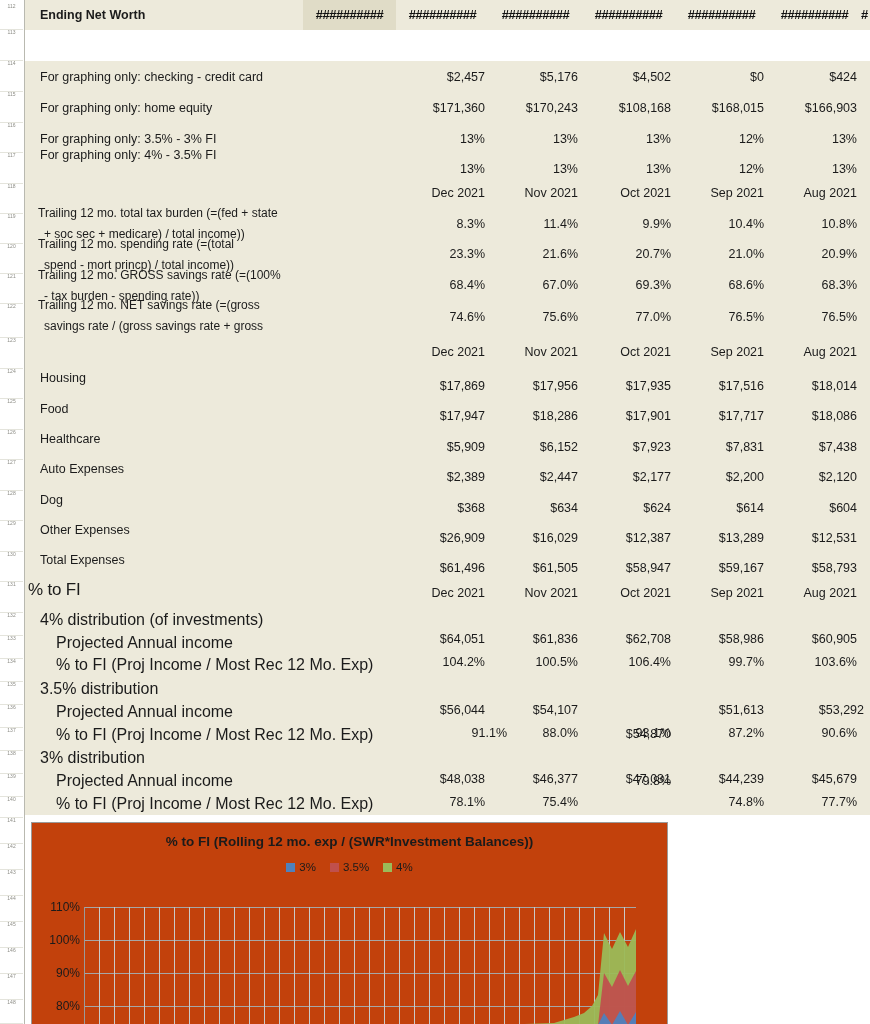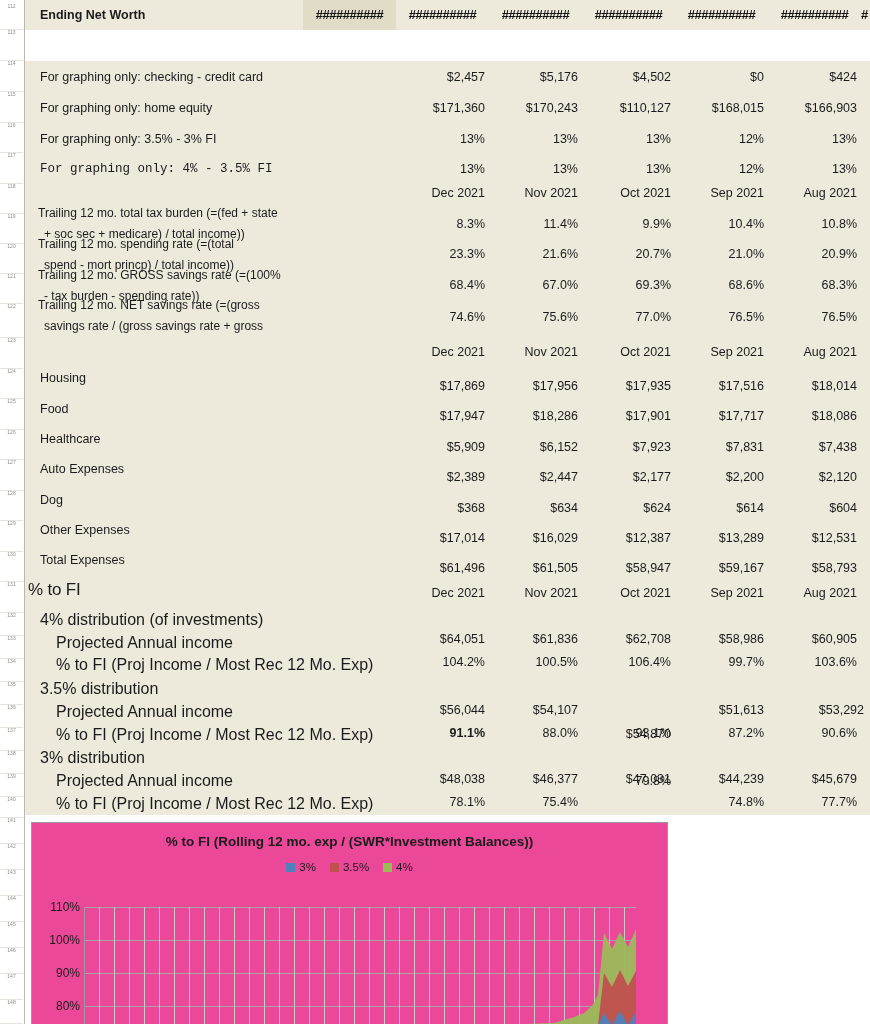--- a/index.html
+++ b/index.html
@@ -53,21 +53,21 @@
   .hashcell{
     position:absolute;top:0;height:30px;line-height:30px;
     text-align:center;font-size:13px;font-weight:bold;
     letter-spacing:-0.5px;color:#111;overflow:hidden;
   }
   .selcell{background:#e0dcc7;}
 
   
   .chartbox{
     position:absolute;left:31px;top:822px;width:637px;height:202px;
-    background:#ec4899;border:1px solid #9a9a9a;border-bottom:none;
+    background:#c2410c;border:1px solid #9a9a9a;border-bottom:none;
     box-sizing:border-box;overflow:hidden;
   }
   .chart-title{
     position:absolute;top:11px;left:0;width:100%;text-align:center;
     font-size:13.5px;font-weight:bold;color:#1b1b1b;
   }
   .legend{
     position:absolute;top:38px;left:0;width:100%;
     display:flex;justify-content:center;align-items:center;gap:14px;
     font-size:11.5px;color:#1b1b1b;
@@ -145,32 +145,32 @@
   <div class="lbl cell-lbl" style="top:70px;left:40px;">For graphing only: checking - credit card</div>
   <div class="num" style="top:70px;left:375px;width:110px;">$2,457</div>
   <div class="num" style="top:70px;left:468px;width:110px;">$5,176</div>
   <div class="num" style="top:70px;left:561px;width:110px;">$4,502</div>
   <div class="num" style="top:70px;left:654px;width:110px;">$0</div>
   <div class="num" style="top:70px;left:747px;width:110px;">$424</div>
 
   <div class="lbl cell-lbl" style="top:101px;left:40px;">For graphing only: home equity</div>
   <div class="num" style="top:101px;left:375px;width:110px;">$171,360</div>
   <div class="num" style="top:101px;left:468px;width:110px;">$170,243</div>
-  <div class="num" style="top:101px;left:561px;width:110px;">$110,127</div>
+  <div class="num" style="top:101px;left:561px;width:110px;">$108,168</div>
   <div class="num" style="top:101px;left:654px;width:110px;">$168,015</div>
   <div class="num" style="top:101px;left:747px;width:110px;">$166,903</div>
 
   <div class="lbl cell-lbl" style="top:132px;left:40px;">For graphing only: 3.5% - 3% FI</div>
   <div class="num" style="top:132px;left:375px;width:110px;">13%</div>
   <div class="num" style="top:132px;left:468px;width:110px;">13%</div>
   <div class="num" style="top:132px;left:561px;width:110px;">13%</div>
   <div class="num" style="top:132px;left:654px;width:110px;">12%</div>
   <div class="num" style="top:132px;left:747px;width:110px;">13%</div>
 
-  <div class="lbl cell-lbl" style="top:162px;left:40px;font-family:Liberation Mono, monospace;">For graphing only: 4% - 3.5% FI</div>
+  <div class="lbl cell-lbl" style="top:148px;left:40px;">For graphing only: 4% - 3.5% FI</div>
   <div class="num" style="top:162px;left:375px;width:110px;">13%</div>
   <div class="num" style="top:162px;left:468px;width:110px;">13%</div>
   <div class="num" style="top:162px;left:561px;width:110px;">13%</div>
   <div class="num" style="top:162px;left:654px;width:110px;">12%</div>
   <div class="num" style="top:162px;left:747px;width:110px;">13%</div>
 
   <div class="num mo" style="top:186px;left:375px;width:110px;">Dec 2021</div>
   <div class="num mo" style="top:186px;left:468px;width:110px;">Nov 2021</div>
   <div class="num mo" style="top:186px;left:561px;width:110px;">Oct 2021</div>
   <div class="num mo" style="top:186px;left:654px;width:110px;">Sep 2021</div>
@@ -243,21 +243,21 @@
   <div class="num" style="top:470px;left:747px;width:110px;">$2,120</div>
 
   <div class="lbl cell-lbl" style="top:493px;left:40px;">Dog</div>
   <div class="num" style="top:501px;left:375px;width:110px;">$368</div>
   <div class="num" style="top:501px;left:468px;width:110px;">$634</div>
   <div class="num" style="top:501px;left:561px;width:110px;">$624</div>
   <div class="num" style="top:501px;left:654px;width:110px;">$614</div>
   <div class="num" style="top:501px;left:747px;width:110px;">$604</div>
 
   <div class="lbl cell-lbl" style="top:523px;left:40px;">Other Expenses</div>
-  <div class="num" style="top:531px;left:375px;width:110px;">$17,014</div>
+  <div class="num" style="top:531px;left:375px;width:110px;">$26,909</div>
   <div class="num" style="top:531px;left:468px;width:110px;">$16,029</div>
   <div class="num" style="top:531px;left:561px;width:110px;">$12,387</div>
   <div class="num" style="top:531px;left:654px;width:110px;">$13,289</div>
   <div class="num" style="top:531px;left:747px;width:110px;">$12,531</div>
 
   <div class="lbl cell-lbl" style="top:553px;left:40px;">Total Expenses</div>
   <div class="num" style="top:561px;left:375px;width:110px;">$61,496</div>
   <div class="num" style="top:561px;left:468px;width:110px;">$61,505</div>
   <div class="num" style="top:561px;left:561px;width:110px;">$58,947</div>
   <div class="num" style="top:561px;left:654px;width:110px;">$59,167</div>
@@ -289,21 +289,21 @@
   <div class="lbl cell-lbl-sm" style="top:680px;left:40px;">3.5% distribution</div>
 
   <div class="lbl cell-lbl-sm" style="top:703px;left:56px;">Projected Annual income</div>
   <div class="num" style="top:703px;left:375px;width:110px;">$56,044</div>
   <div class="num" style="top:703px;left:468px;width:110px;">$54,107</div>
   <div class="num" style="top:703px;left:561px;width:110px;margin-top:24px;">$54,870</div>
   <div class="num" style="top:703px;left:654px;width:110px;">$51,613</div>
   <div class="num" style="top:703px;left:706px;width:110px;padding-left:48px;">$53,292</div>
 
   <div class="lbl cell-lbl-sm" style="top:726px;left:56px;">% to FI (Proj Income / Most Rec 12 Mo. Exp)</div>
-  <div class="num" style="top:726px;left:375px;width:110px;font-weight:bold;">91.1%</div>
+  <div class="num" style="top:726px;left:397px;width:110px;">91.1%</div>
   <div class="num" style="top:726px;left:468px;width:110px;">88.0%</div>
   <div class="num" style="top:726px;left:561px;width:110px;">93.1%</div>
   <div class="num" style="top:726px;left:654px;width:110px;">87.2%</div>
   <div class="num" style="top:726px;left:747px;width:110px;">90.6%</div>
 
   <div class="lbl cell-lbl-sm" style="top:749px;left:40px;">3% distribution</div>
 
   <div class="lbl cell-lbl-sm" style="top:772px;left:56px;">Projected Annual income</div>
   <div class="num" style="top:772px;left:375px;width:110px;">$48,038</div>
   <div class="num" style="top:772px;left:468px;width:110px;">$46,377</div>

